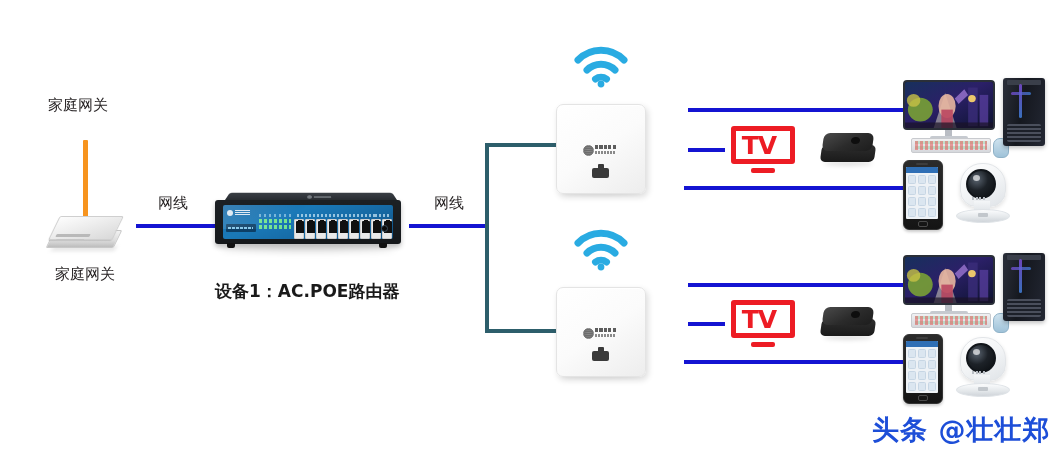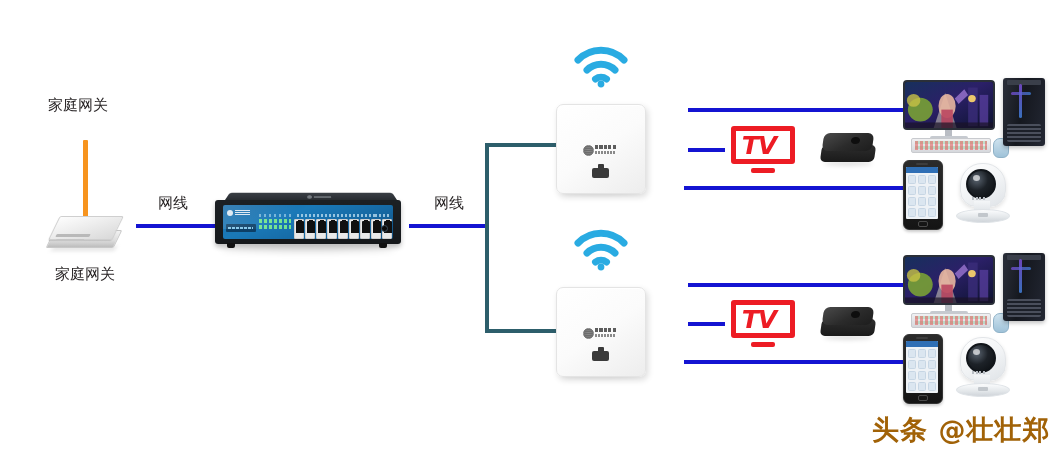--- a/index.html
+++ b/index.html
@@ -220,21 +220,21 @@
   .tv{position:absolute;width:64px;height:46px;}
   .tv-screen{
     position:absolute;left:0;top:0;width:64px;height:38px;
     border:5px solid #ed1c24;border-radius:3px;
     background:#fff;
     box-sizing:border-box;
   }
   .tv-text{
     position:absolute;left:0;top:0;width:56px;height:38px;
     display:flex;align-items:center;justify-content:center;
-    color:#ed1c24;font-weight:bold;font-style:italic;font-size:25px;
+    color:#ed1c24;font-weight:bold;font-size:25px;
     letter-spacing:-1px;
     font-family:"DejaVu Sans","Liberation Sans",sans-serif;
   }
   .tv-stand{
     position:absolute;left:20px;top:42px;width:24px;height:5px;
     background:#ed1c24;border-radius:2px;
   }
 
   
   .stb{position:absolute;width:56px;height:34px;}
@@ -382,21 +382,21 @@
     border-radius:50%;
     border:1px solid #dfe3e7;
   }
   .cam-port{
     position:absolute;left:26px;top:50px;width:10px;height:4px;
     background:#c2c7cc;border-radius:1px;
   }
 
   
   .watermark{
-    position:absolute;font-size:27px;font-weight:bold;color:#a16207;
+    position:absolute;font-size:27px;font-weight:bold;color:#1d4ed8;
     letter-spacing:1px;white-space:nowrap;
     font-family:"DejaVu Sans","Liberation Sans",sans-serif;
     text-shadow:0 1px 0 rgba(255,255,255,.8);
   }
 </style>
 </head>
 <body>
 
 <div id="stage">
 
@@ -450,20 +450,21 @@
           <div class="port"></div>
           <div class="port"></div>
         </div>
         <div class="rt-btn"></div>
       </div>
     </div>
     <div class="rt-foot"></div>
     <div class="rt-foot r"></div>
   </div>
 
+  <div class="abs label-bold" style="left:215px;top:280px;">设备1：AC.POE路由器</div>
 
   <div class="abs label" style="left:434px;top:194px;">网线</div>
   <div class="line-h" style="left:409px;top:224px;width:80px;"></div>
 
   <div class="bracket">
     <div class="bk" style="left:485px;top:143px;width:4px;height:190px;"></div>
     <div class="bk" style="left:485px;top:143px;width:72px;height:4px;"></div>
     <div class="bk" style="left:485px;top:329px;width:72px;height:4px;"></div>
   </div>
 

